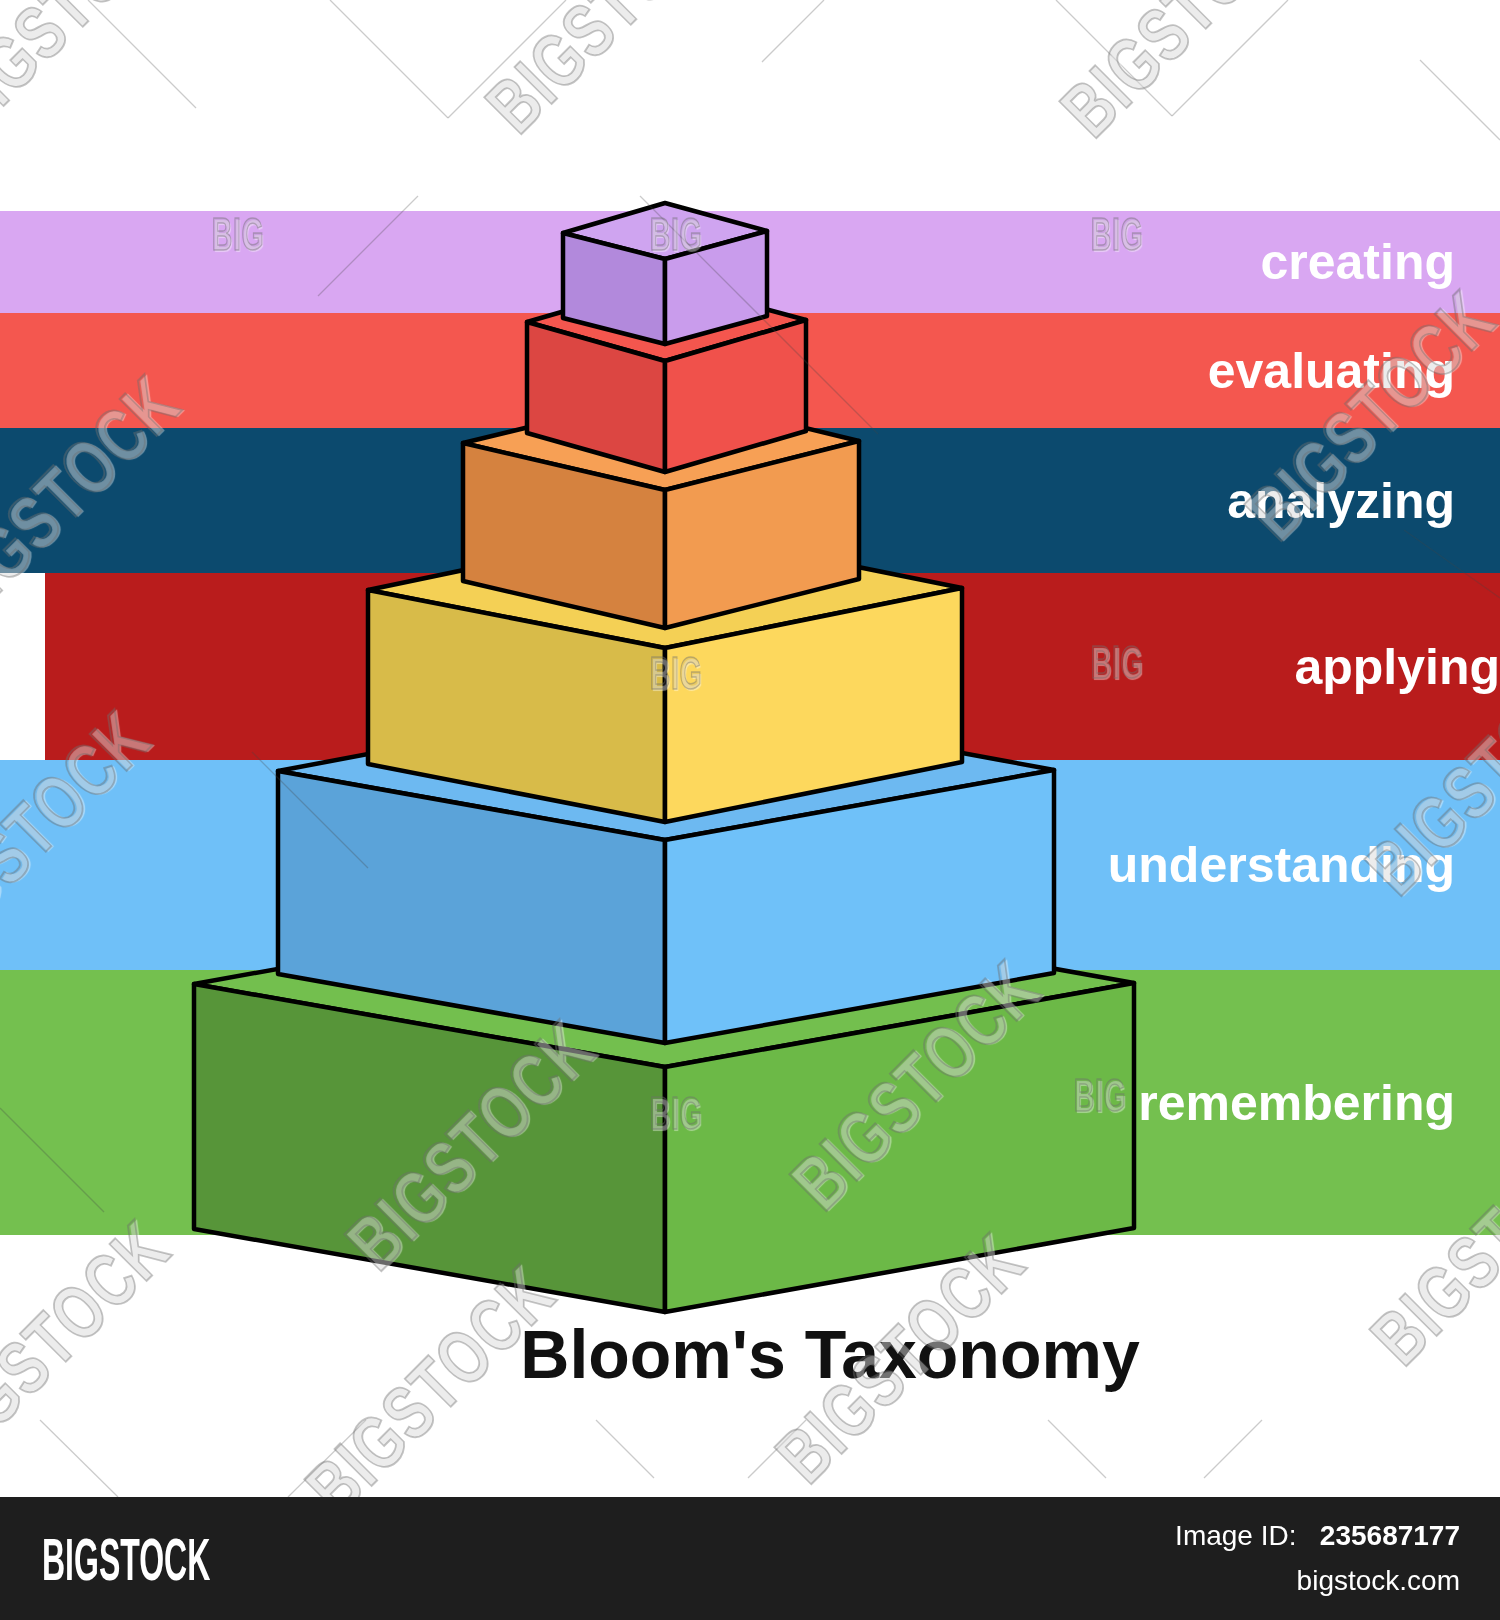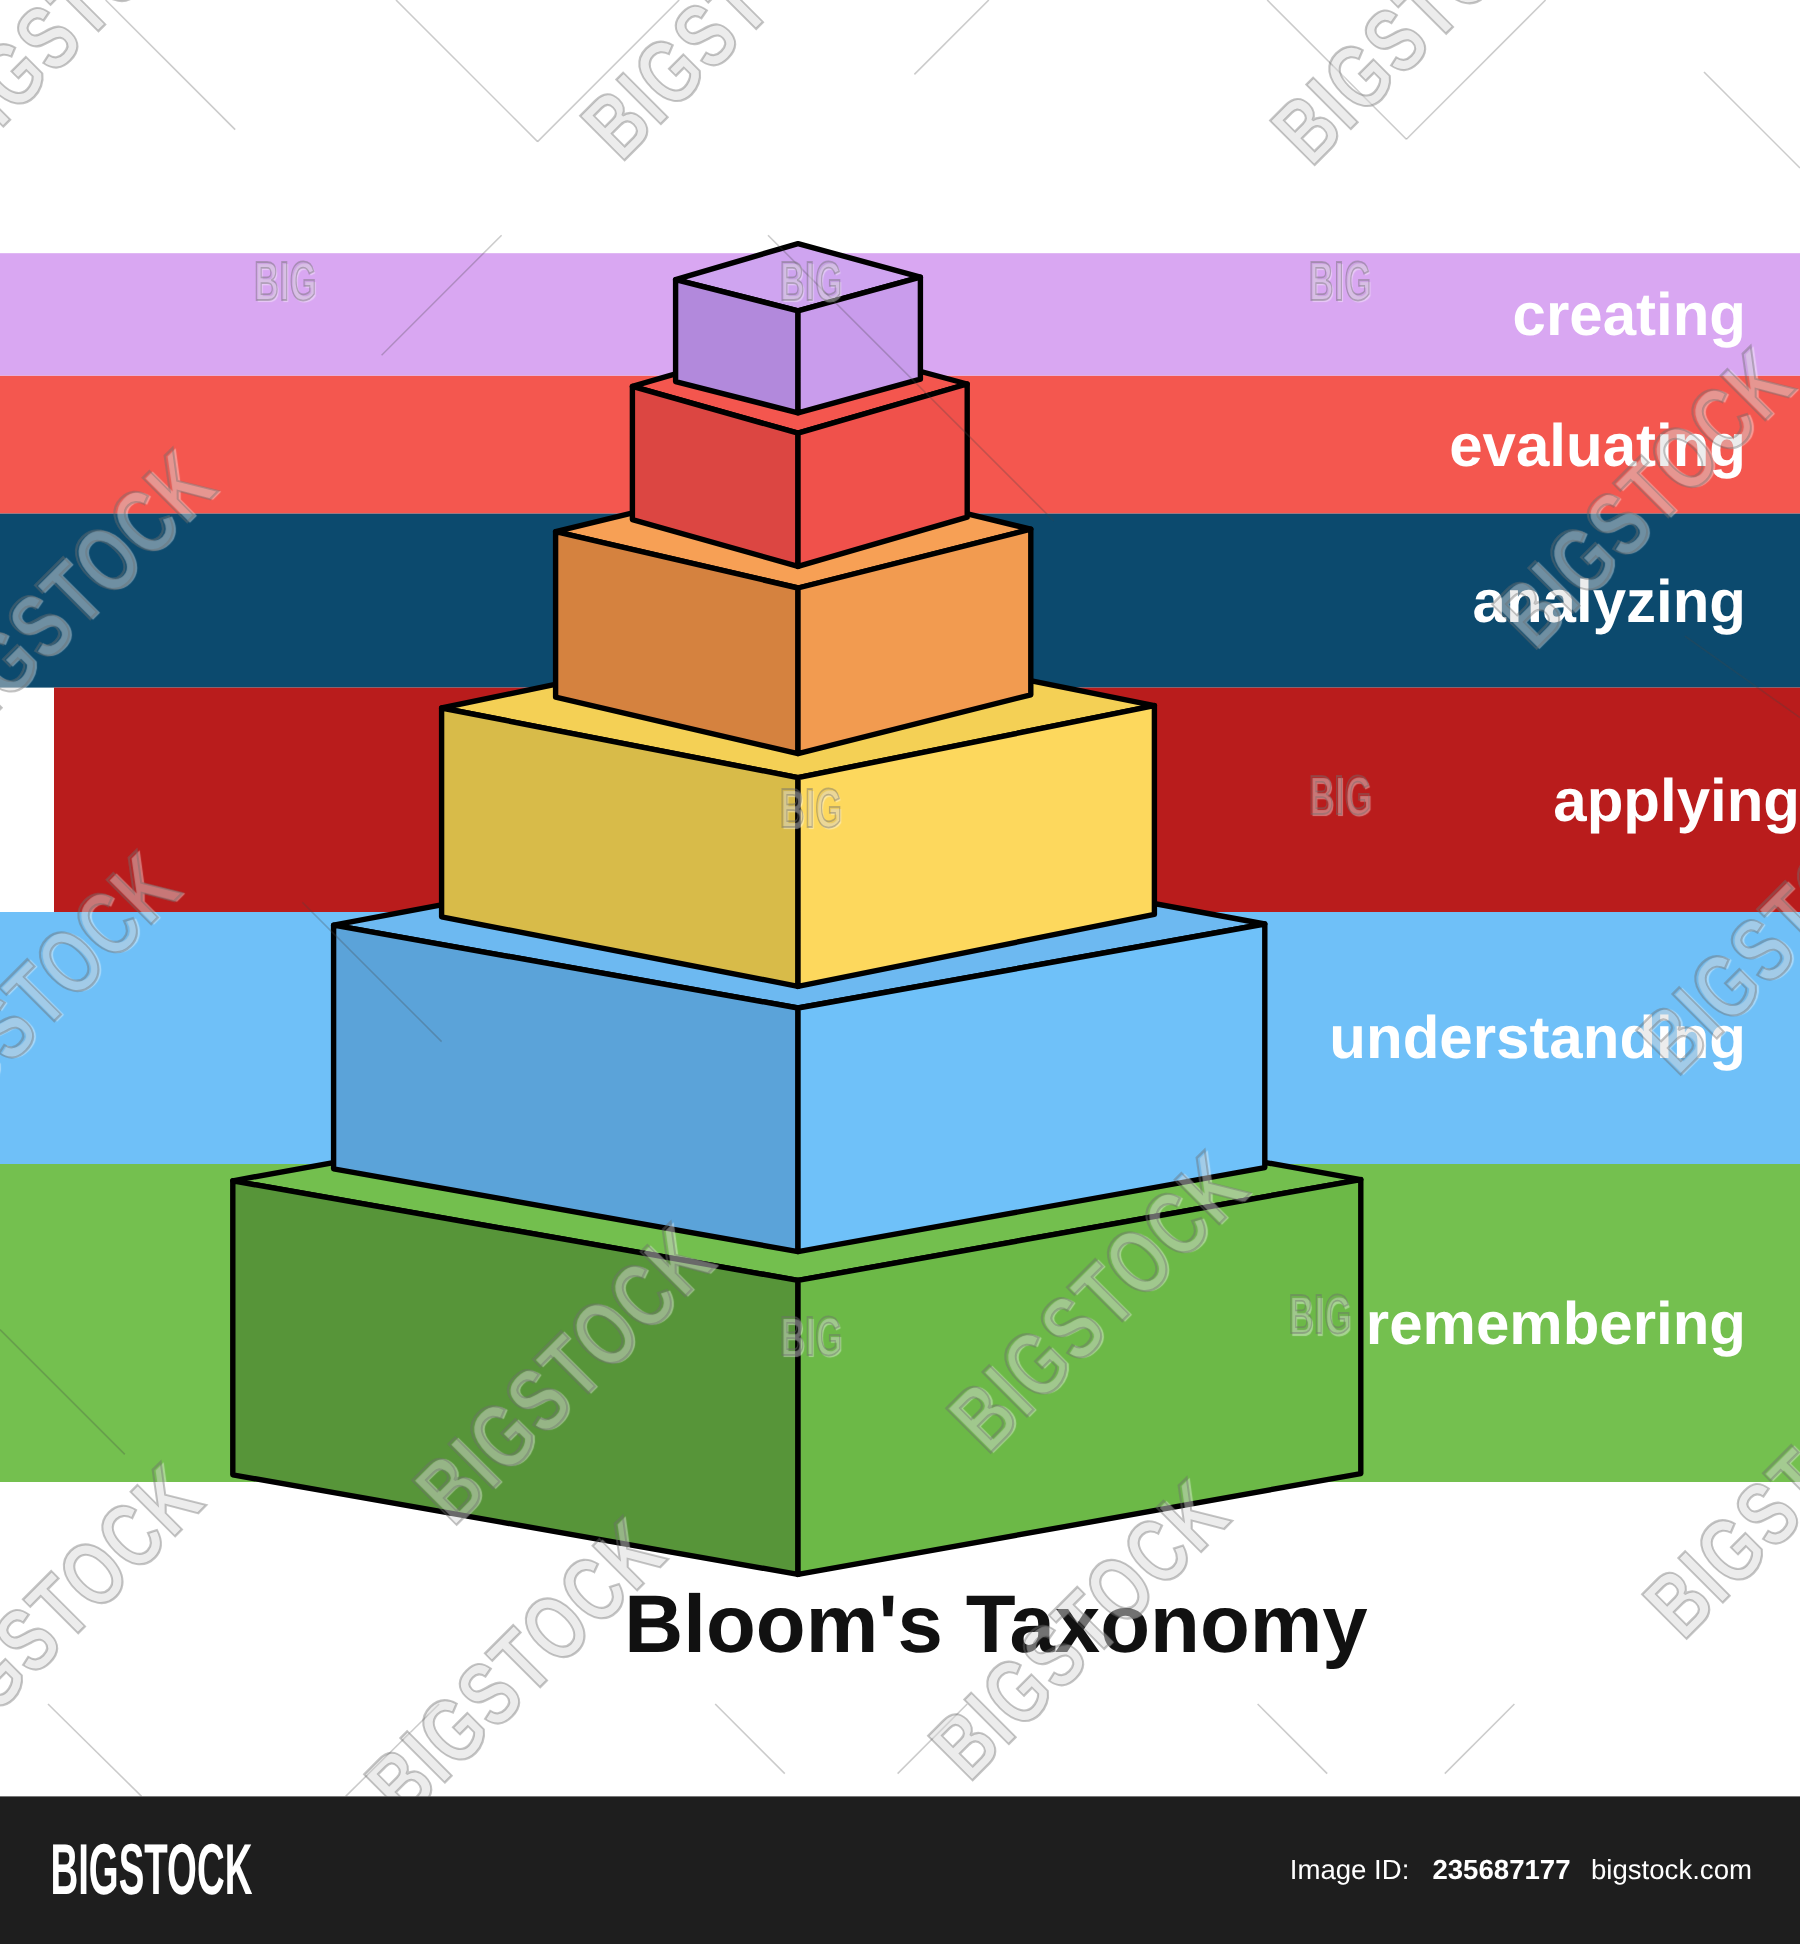--- a/index.html
+++ b/index.html
@@ -34,22 +34,22 @@
   .footer{
     position:absolute;left:0;top:1497px;width:1500px;height:123px;z-index:6;
     display:flex;align-items:center;justify-content:space-between;
   }
   .logo-wrap{margin-left:42px;}
   .logo{
     display:inline-block;color:#ffffff;font-weight:700;font-size:40px;line-height:1;
     transform:scale(0.8,1.5);transform-origin:left center;letter-spacing:0px;
   }
   .footer-right{
-    margin-right:40px;display:flex;align-items:flex-end;gap:17px;
-    color:#ffffff;font-size:23px;line-height:1;
+    margin-right:40px;display:flex;flex-direction:column;align-items:flex-end;gap:17px;
+    color:#ffffff;font-size:28px;line-height:1;
   }
   .id-line .id-num{font-weight:700;}
 </style>
 </head>
 <body>
 
 <div class="canvas">
 
   <div class="band" style="top: 313px; height: 115px; background: rgb(244, 87, 79);">
     <span class="band-label">evaluating</span>

